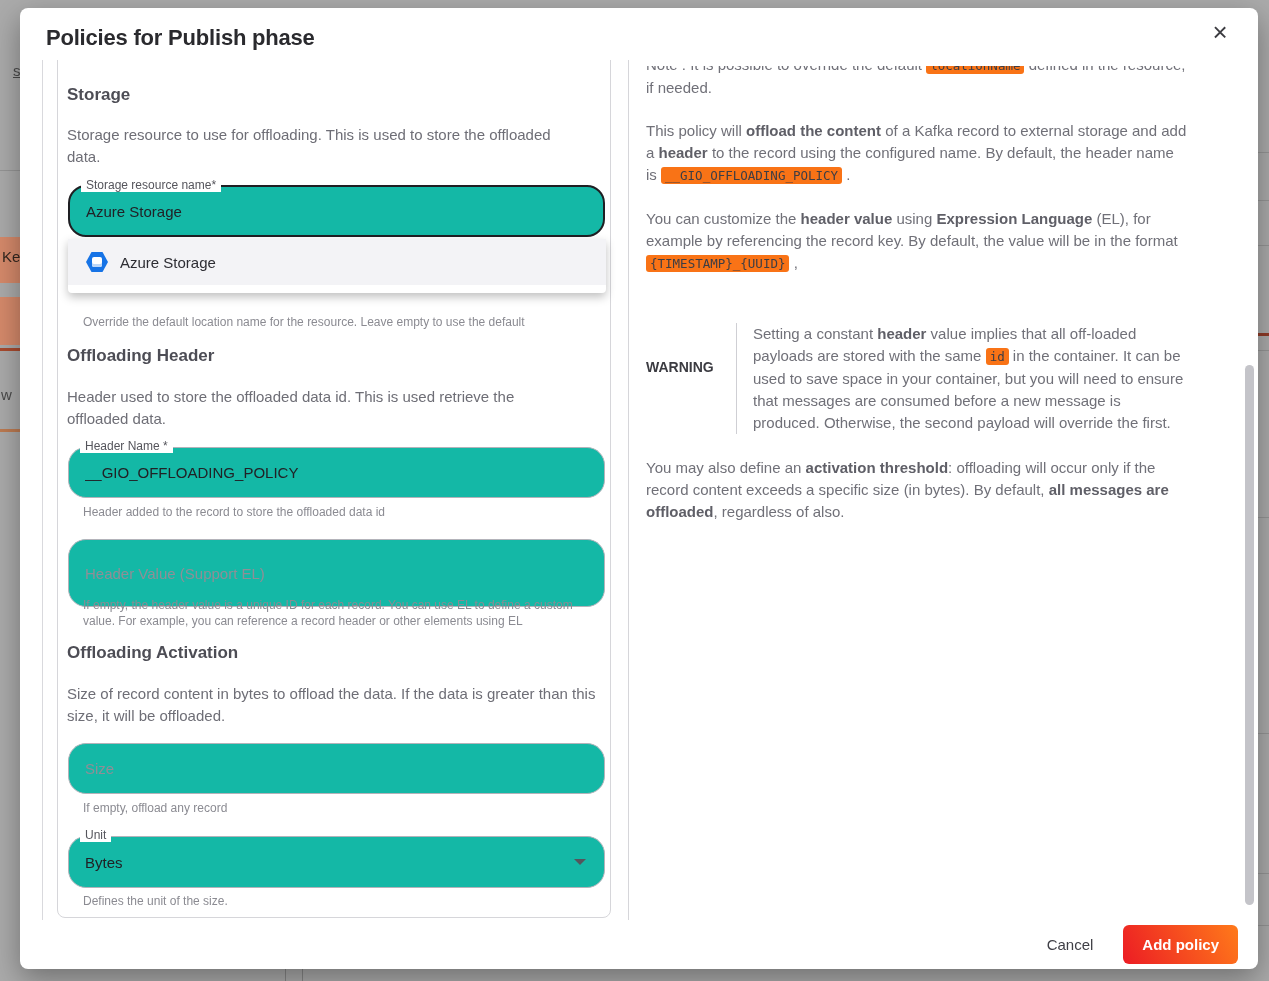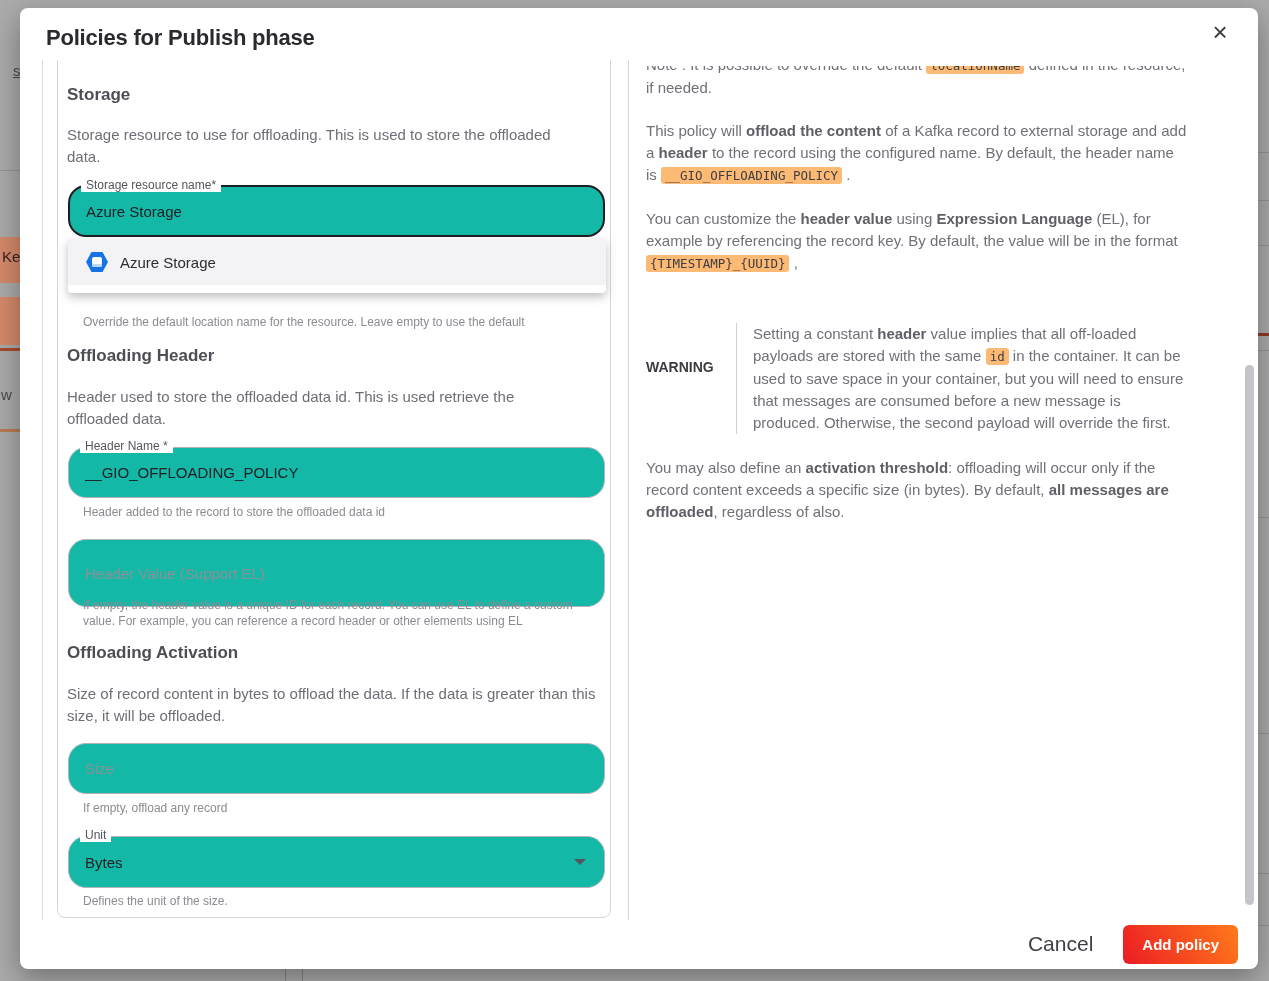--- a/index.html
+++ b/index.html
@@ -56,39 +56,39 @@
                background:#fff; border-radius:2px;
                box-shadow:inset 0 -3px 0 0 #bcd7f8; }
 
   
   .doc-panel { position:absolute; left:608px; top:0; width:606px; height:860px;
                border-left:1px solid #d6d6da; background:#fff; }
   .doc-clip { position:absolute; left:17px; top:6px; right:46px; bottom:0; overflow:hidden; }
   .doc-clip p { font-size:15px; line-height:22px; color:#707078; margin:0 0 21px 0; }
   .doc-clip p b { font-weight:bold; color:#5f5f67; }
   .doc-clip code, .warn-text code {
-      font-family:"DejaVu Sans Mono", monospace; font-size:12.5px; background:#fdba74;
+      font-family:"DejaVu Sans Mono", monospace; font-size:12.5px; background:#f97316;
       color:#3d3d44; padding:1px 4px; border-radius:3px; }
   .p-cut { margin-top:-12px !important; }
   .warning-block { display:flex; align-items:stretch; margin:24px 0 23px 0; }
   .warn-label { width:90px; flex:0 0 auto; display:flex; align-items:center;
                 font-size:14px; font-weight:bold; color:#3b3b41; }
   .warn-text { border-left:1px solid #cfcfd4; padding-left:16px; font-size:15px;
                line-height:22px; color:#707078;margin-top:24px; }
   .warn-text b { font-weight:bold; color:#5f5f67; }
 
   
   .scroll-thumb { position:absolute; left:1225px; top:357px; width:9px; height:540px;
                   background:#c4c4c9; border-radius:5px; }
 
   
   .footer { position:absolute; left:0; right:0; bottom:0; height:50px; display:flex;
             align-items:center; justify-content:flex-end; padding-right:20px; gap:30px; }
   .cancel-btn { border:none; background:transparent; font-family:"Liberation Sans",sans-serif;
-                font-size:21px; color:#3f3f46; cursor:pointer; }
+                font-size:15px; color:#3f3f46; cursor:pointer; }
   .submit-btn { border:none; border-radius:6px; padding:11px 19px; cursor:pointer;
                 font-family:"Liberation Sans",sans-serif; font-size:15px; font-weight:bold;
                 color:#fff; background:linear-gradient(63deg,#ec1c24 0%,#ff7a1a 100%); }
 </style>
 </head>
 <body>
 
 <div class="bg-frag bg-text" style="left:13px; top:62px;text-decoration:underline;">sto</div>
 <div class="bg-frag hline" style="left:0; top:170px; width:20px;"></div>
 <div class="bg-frag" style="left:0; top:237px; width:20px; height:46px; background:#d68a6b;"></div>

